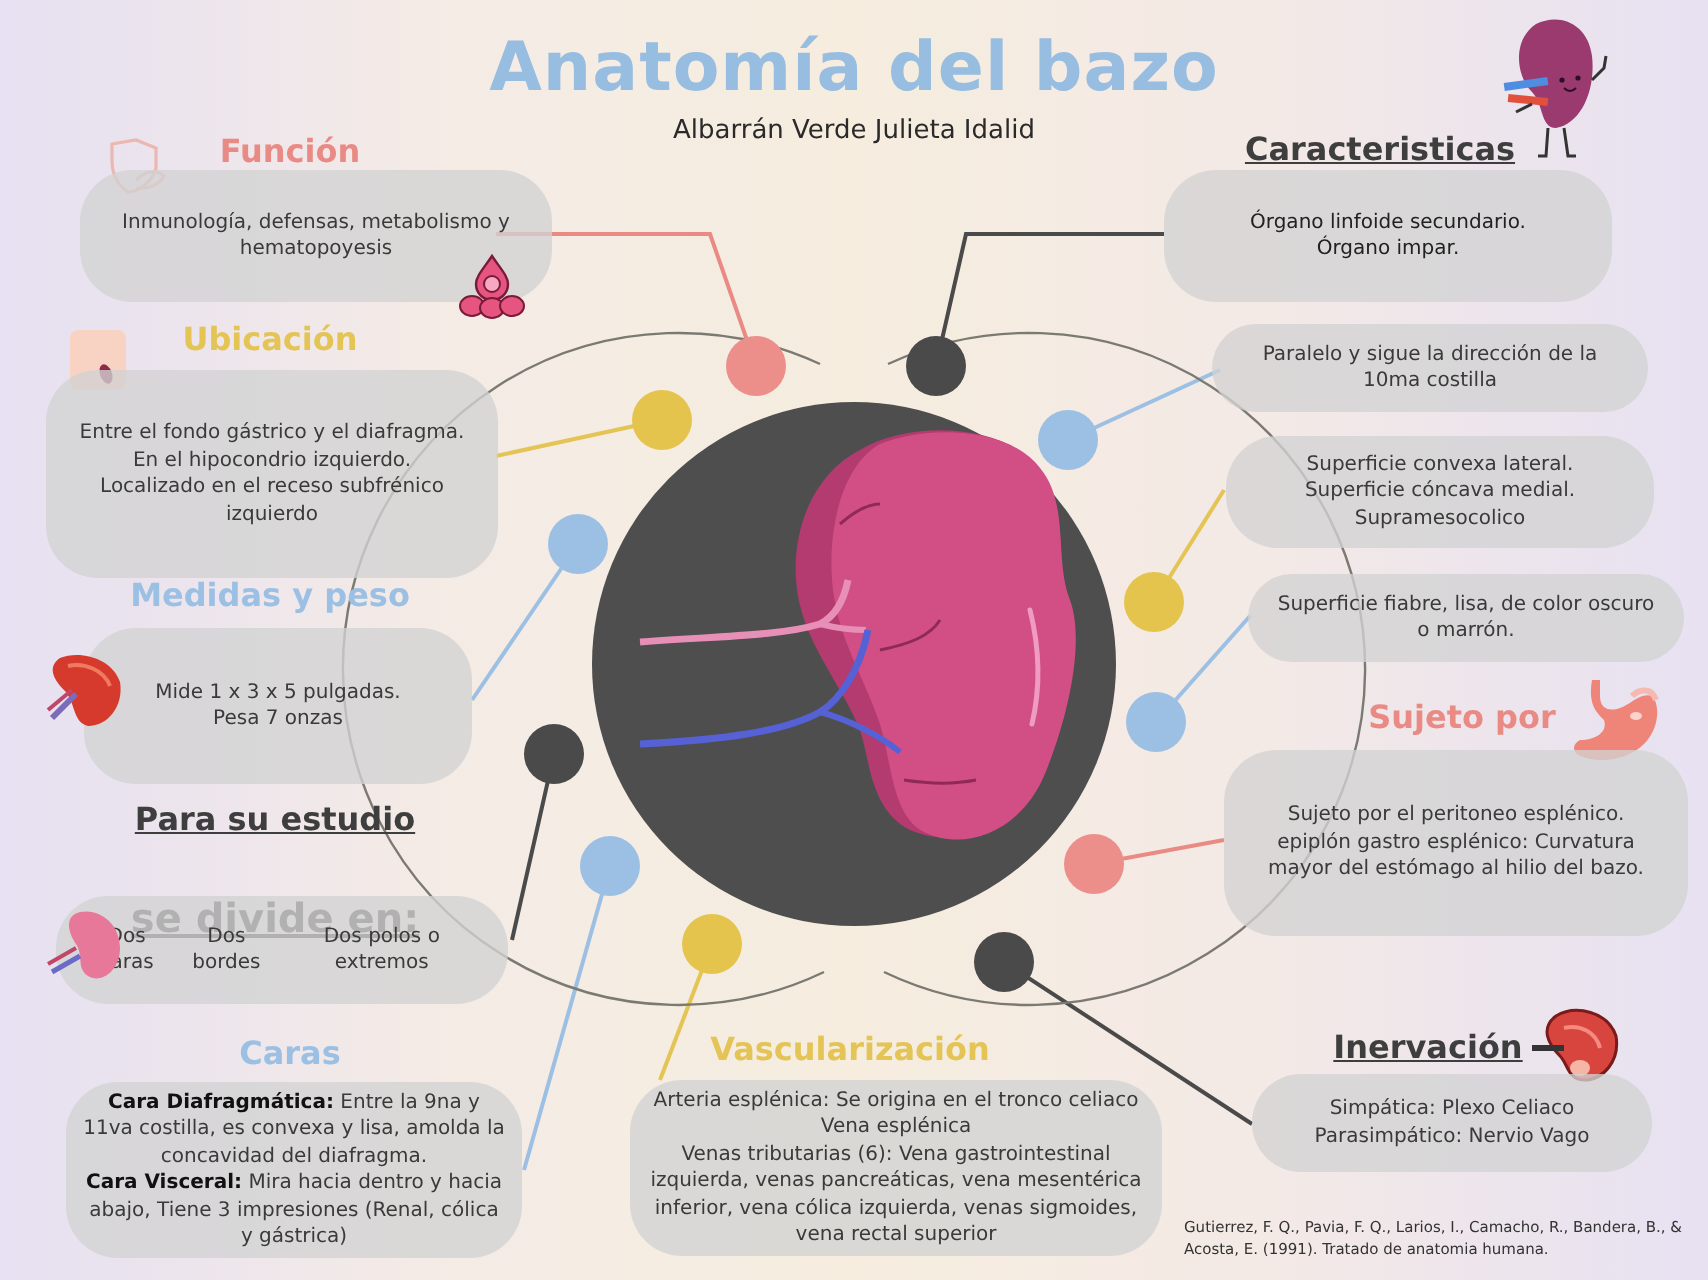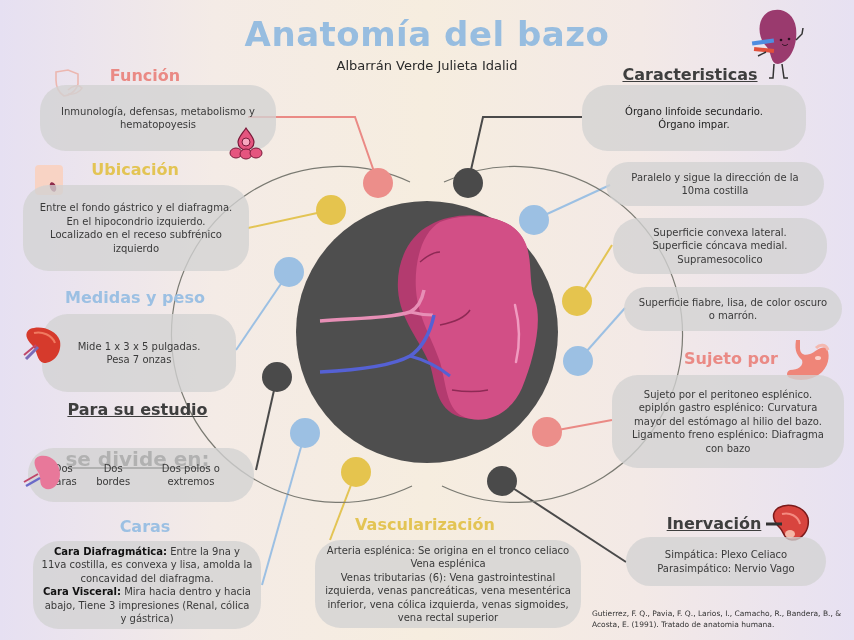--- a/index.html
+++ b/index.html
@@ -90,21 +90,21 @@
   <ellipse cx="8" cy="27" rx="6" ry="5" fill="#e5557f" stroke="#7a1a3a" stroke-width="1"></ellipse>
   <ellipse cx="18" cy="28" rx="6" ry="5" fill="#e5557f" stroke="#7a1a3a" stroke-width="1"></ellipse>
   <ellipse cx="28" cy="27" rx="6" ry="5" fill="#e5557f" stroke="#7a1a3a" stroke-width="1"></ellipse>
 </svg>
 
 <svg class="icon" style="left:33px;top:163px" width="32" height="34" viewBox="0 0 32 34">
   <rect x="2" y="2" width="28" height="30" rx="4" fill="#f8d3c4"></rect>
   <ellipse cx="20" cy="24" rx="3" ry="5" fill="#8e2a4a" transform="rotate(-20 20 24)"></ellipse>
 </svg>
 <div class="heading yellow" style="left:85px;top:160px;width:100px;">Ubicación</div>
-<div class="box" style="left:23px;top:185px;width:226px;height:86px;flex-direction:column;">
+<div class="box" style="left:23px;top:185px;width:226px;height:104px;flex-direction:column;">
   <p>Entre el fondo gástrico y el diafragma. En el hipocondrio izquierdo.</p>
   <p>Localizado en el receso subfrénico izquierdo</p>
 </div>
 
 <div class="heading blue" style="left:60px;top:288px;width:150px;">Medidas y peso</div>
 <div class="box" style="left:42px;top:314px;width:194px;height:78px;flex-direction:column;">
   <p>Mide 1 x 3 x 5 pulgadas.</p>
   <p>Pesa 7 onzas</p>
 </div>
 <svg class="icon" style="left:22px;top:325px" width="42" height="40" viewBox="0 0 42 40">
@@ -174,21 +174,20 @@
 
 <div class="heading pink" style="left:676px;top:349px;width:110px;">Sujeto por</div>
 <svg class="icon" style="left:782px;top:336px" width="50" height="48" viewBox="0 0 50 48">
   <path d="M14 4 L18 4 L18 12 C18 18 22 20 28 18 C34 16 38 10 44 12 C48 16 48 28 40 36 C32 44 18 46 8 42 C4 40 4 36 8 34 C16 34 22 30 20 24 C16 20 12 16 14 4 Z" fill="#ef8578"></path>
   <path d="M34 12 C38 8 44 8 46 14" stroke="#f4b9b0" stroke-width="3" fill="none"></path>
   <ellipse cx="36" cy="22" rx="3" ry="2" fill="#fbd3cc"></ellipse>
 </svg>
 <div class="box" style="left:612px;top:375px;width:232px;height:93px;flex-direction:column;">
   <p>Sujeto por el peritoneo esplénico.</p>
   <p>epiplón gastro esplénico: Curvatura mayor del estómago al hilio del bazo.</p>
-  <p>Ligamento freno esplénico: Diafragma con bazo</p>
 </div>
 
 <div class="heading dark" style="left:664px;top:514px;width:100px;">Inervación</div>
 <svg class="icon" style="left:766px;top:502px" width="46" height="42" viewBox="0 0 46 42">
   <path d="M12 6 C22 0 38 4 42 16 C44 28 36 38 26 38 C18 38 18 30 14 26 C8 20 4 12 12 6 Z" fill="#d8443e" stroke="#7a1a1a" stroke-width="1.5"></path>
   <path d="M16 12 C24 10 32 14 34 22" stroke="#f48a80" stroke-width="2" fill="none"></path>
   <ellipse cx="24" cy="32" rx="5" ry="4" fill="#f5b6a6"></ellipse>
   <path d="M0 22 L16 22" stroke="#333" stroke-width="3"></path>
 </svg>
 <div class="box" style="left:626px;top:537px;width:200px;height:49px;flex-direction:column;">

